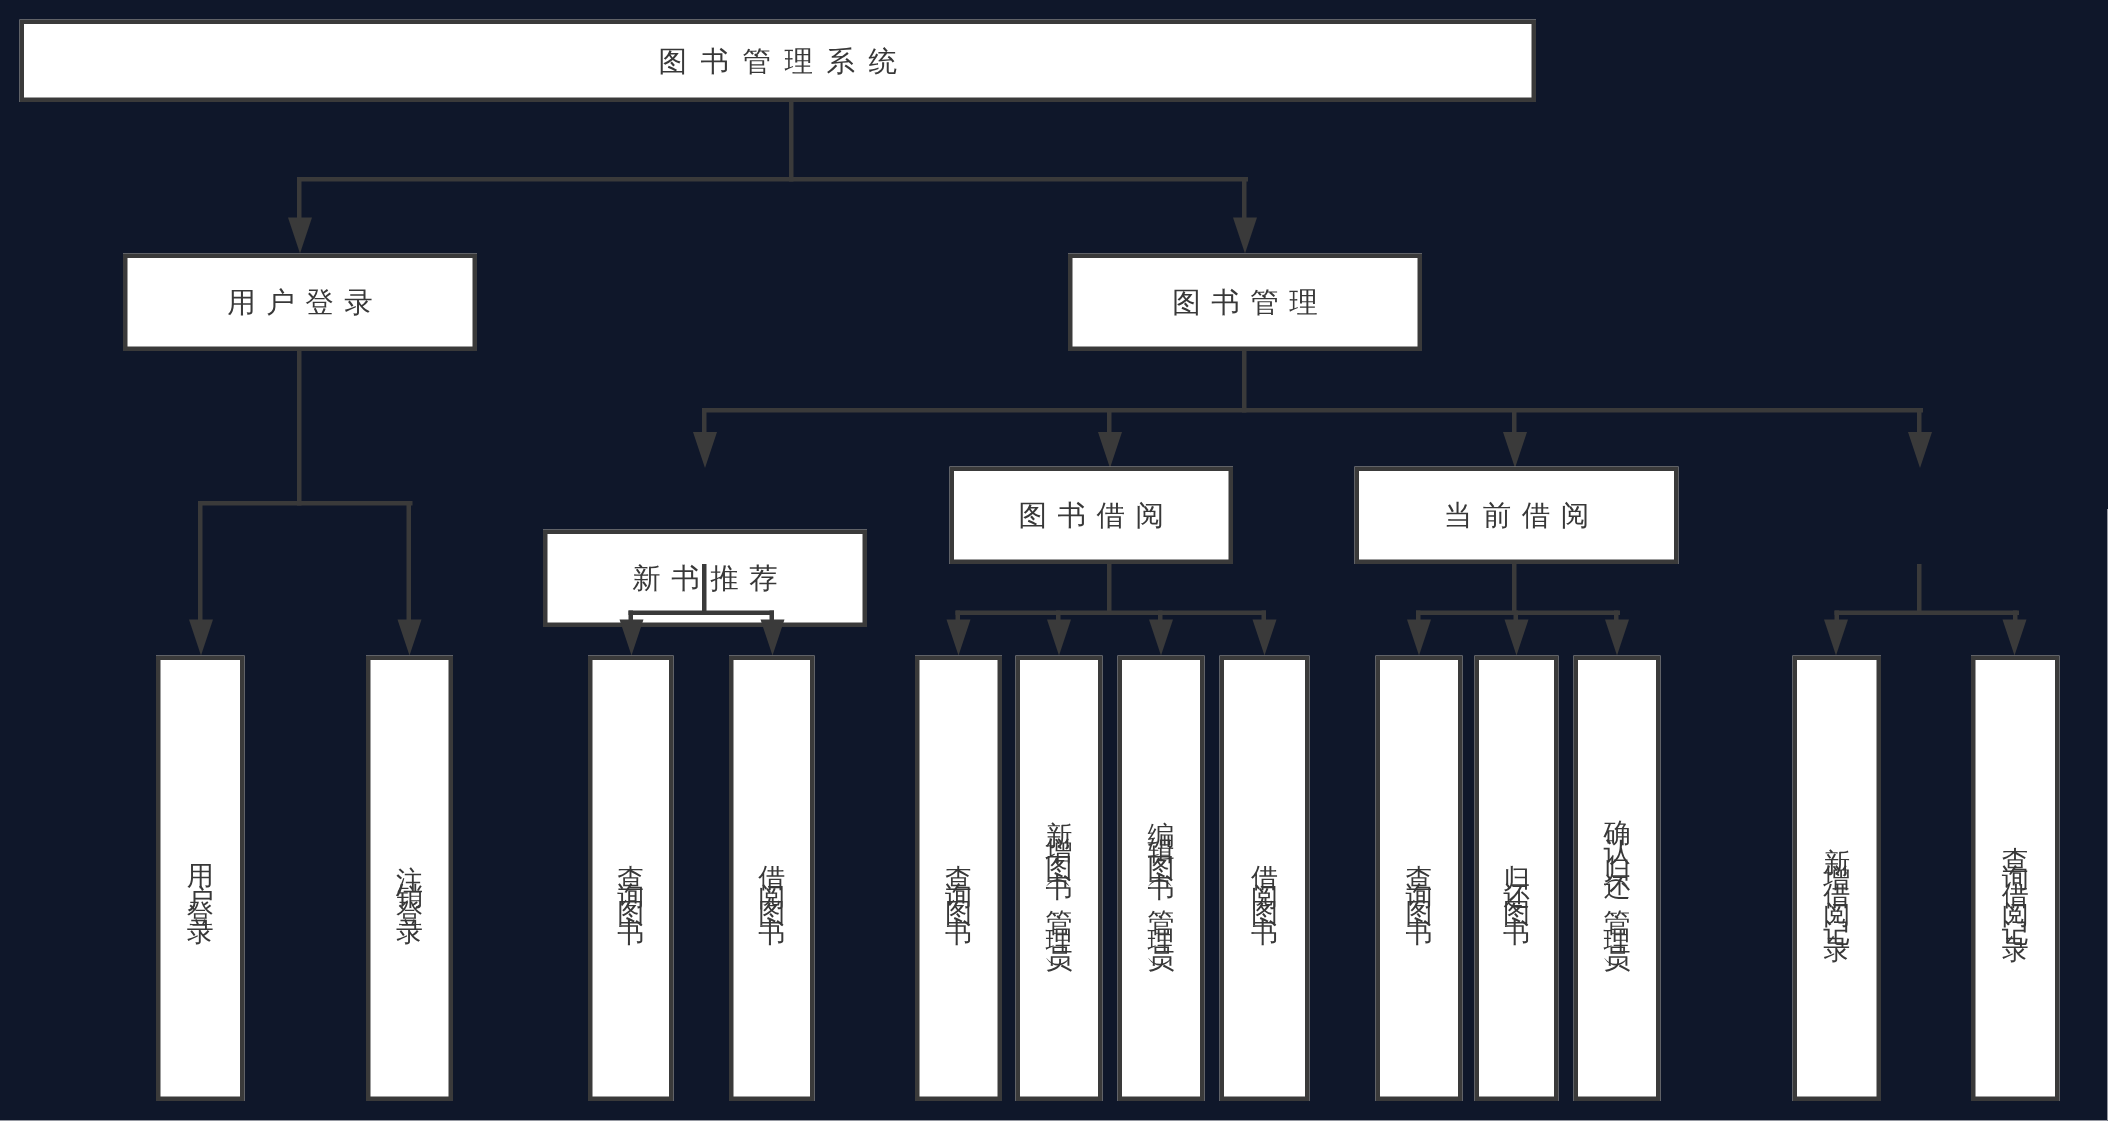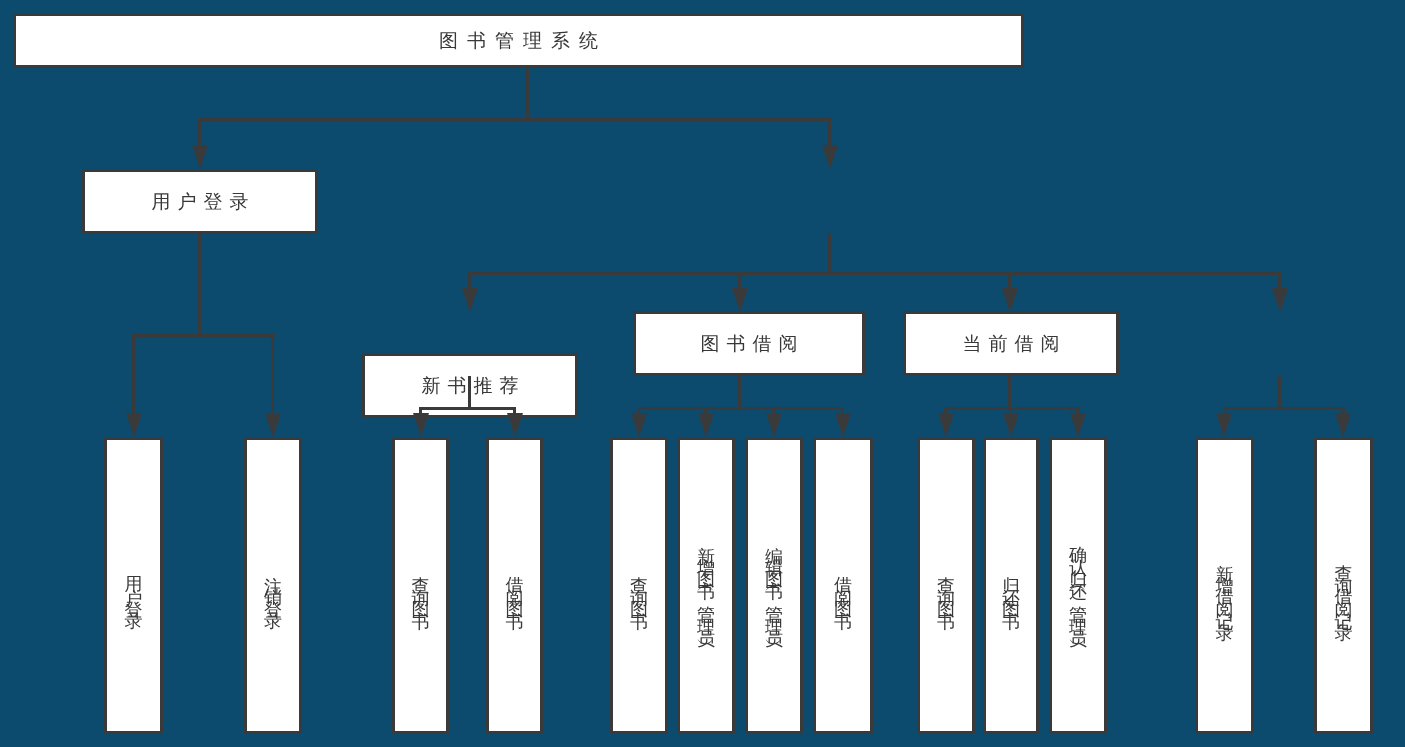--- a/index.html
+++ b/index.html
@@ -1,20 +1,20 @@
 <!DOCTYPE html>
 <html><head>
 <meta charset="utf-8">
 <style>
   html, body { margin: 0; padding: 0; background: #ffffff; }
   .stage {
     position: relative;
     width: 1405px;
     height: 747px;
-    background: #0c4a6e;
+    background: #0f172a;
     overflow: hidden;
     font-family: "Liberation Sans", sans-serif;
   }
   
   .box {
     position: absolute;
     box-sizing: border-box;
     border: 3px solid #3a3a3a;
     background: #ffffff;
     display: flex;
@@ -71,41 +71,42 @@
   <div class="box root" style="left:13px; top:13px; width:1011px; height:55px;">图书管理系统</div>
 
   <div class="v" style="left:526px; top:68px; height:53px;"></div>
   <div class="h" style="left:198px; top:118px; width:634px;"></div>
   <div class="v" style="left:198px; top:118px; height:30px;"></div>
   <div class="arr" style="left:192px; top:145px;"></div>
   <div class="v" style="left:828px; top:118px; height:30px;"></div>
   <div class="arr" style="left:822px; top:145px;"></div>
 
   <div class="box" style="left:82px; top:169px; width:236px; height:65px;">用户登录</div>
+  <div class="box" style="left:712px; top:169px; width:236px; height:65px;">图书管理</div>
 
   <div class="v" style="left:198px; top:233px; height:104px;"></div>
   <div class="h" style="left:132px; top:334px; width:143px;"></div>
   <div class="v" style="left:132px; top:334px; height:80px;"></div>
   <div class="arr" style="left:126px; top:413px;"></div>
   <div class="v" style="left:271px; top:334px; height:80px;"></div>
   <div class="arr" style="left:265px; top:413px;"></div>
 
   <div class="v" style="left:828px; top:233px; height:42px;"></div>
   <div class="h" style="left:468px; top:272px; width:814px;"></div>
   <div class="v" style="left:468px; top:272px; height:18px;"></div>
   <div class="arr" style="left:462px; top:288px;"></div>
   <div class="v" style="left:738px; top:272px; height:18px;"></div>
   <div class="arr" style="left:732px; top:288px;"></div>
   <div class="v" style="left:1008px; top:272px; height:18px;"></div>
   <div class="arr" style="left:1002px; top:288px;"></div>
   <div class="v" style="left:1278px; top:272px; height:18px;"></div>
   <div class="arr" style="left:1272px; top:288px;"></div>
 
   <div class="box" style="left:362px; top:311px; width:216px; height:65px;margin-top:42px;">新书推荐</div>
-  <div class="box" style="left:633px; top:311px; width:232px; height:65px;">图书借阅</div>
+  <div class="box" style="left:633px; top:311px; width:189px; height:65px;">图书借阅</div>
   <div class="box" style="left:903px; top:311px; width:216px; height:65px;">当前借阅</div>
 
   <div class="v" style="left:468px; top:376px; height:34px;"></div>
   <div class="h" style="left:419px; top:407px; width:97px;"></div>
   <div class="v" style="left:419px; top:407px; height:8px;"></div>
   <div class="arr" style="left:413px; top:413px;"></div>
   <div class="v" style="left:513px; top:407px; height:8px;"></div>
   <div class="arr" style="left:507px; top:413px;"></div>
 
   <div class="v" style="left:738px; top:376px; height:34px;"></div>

